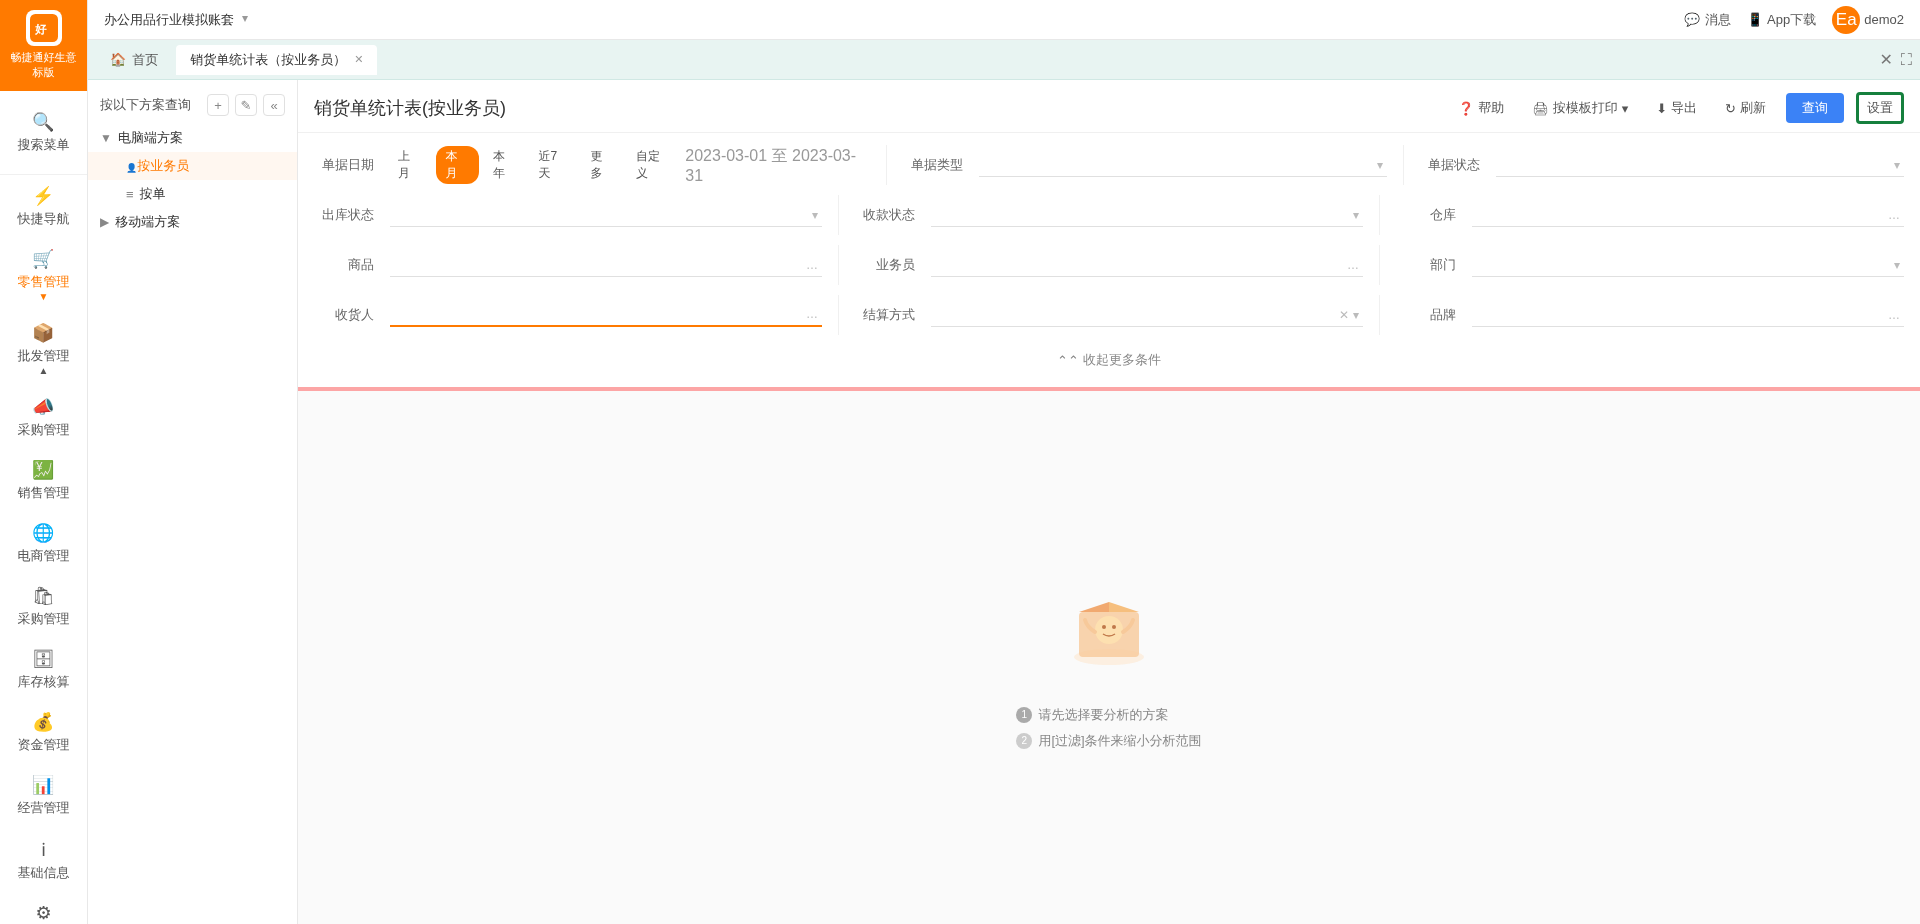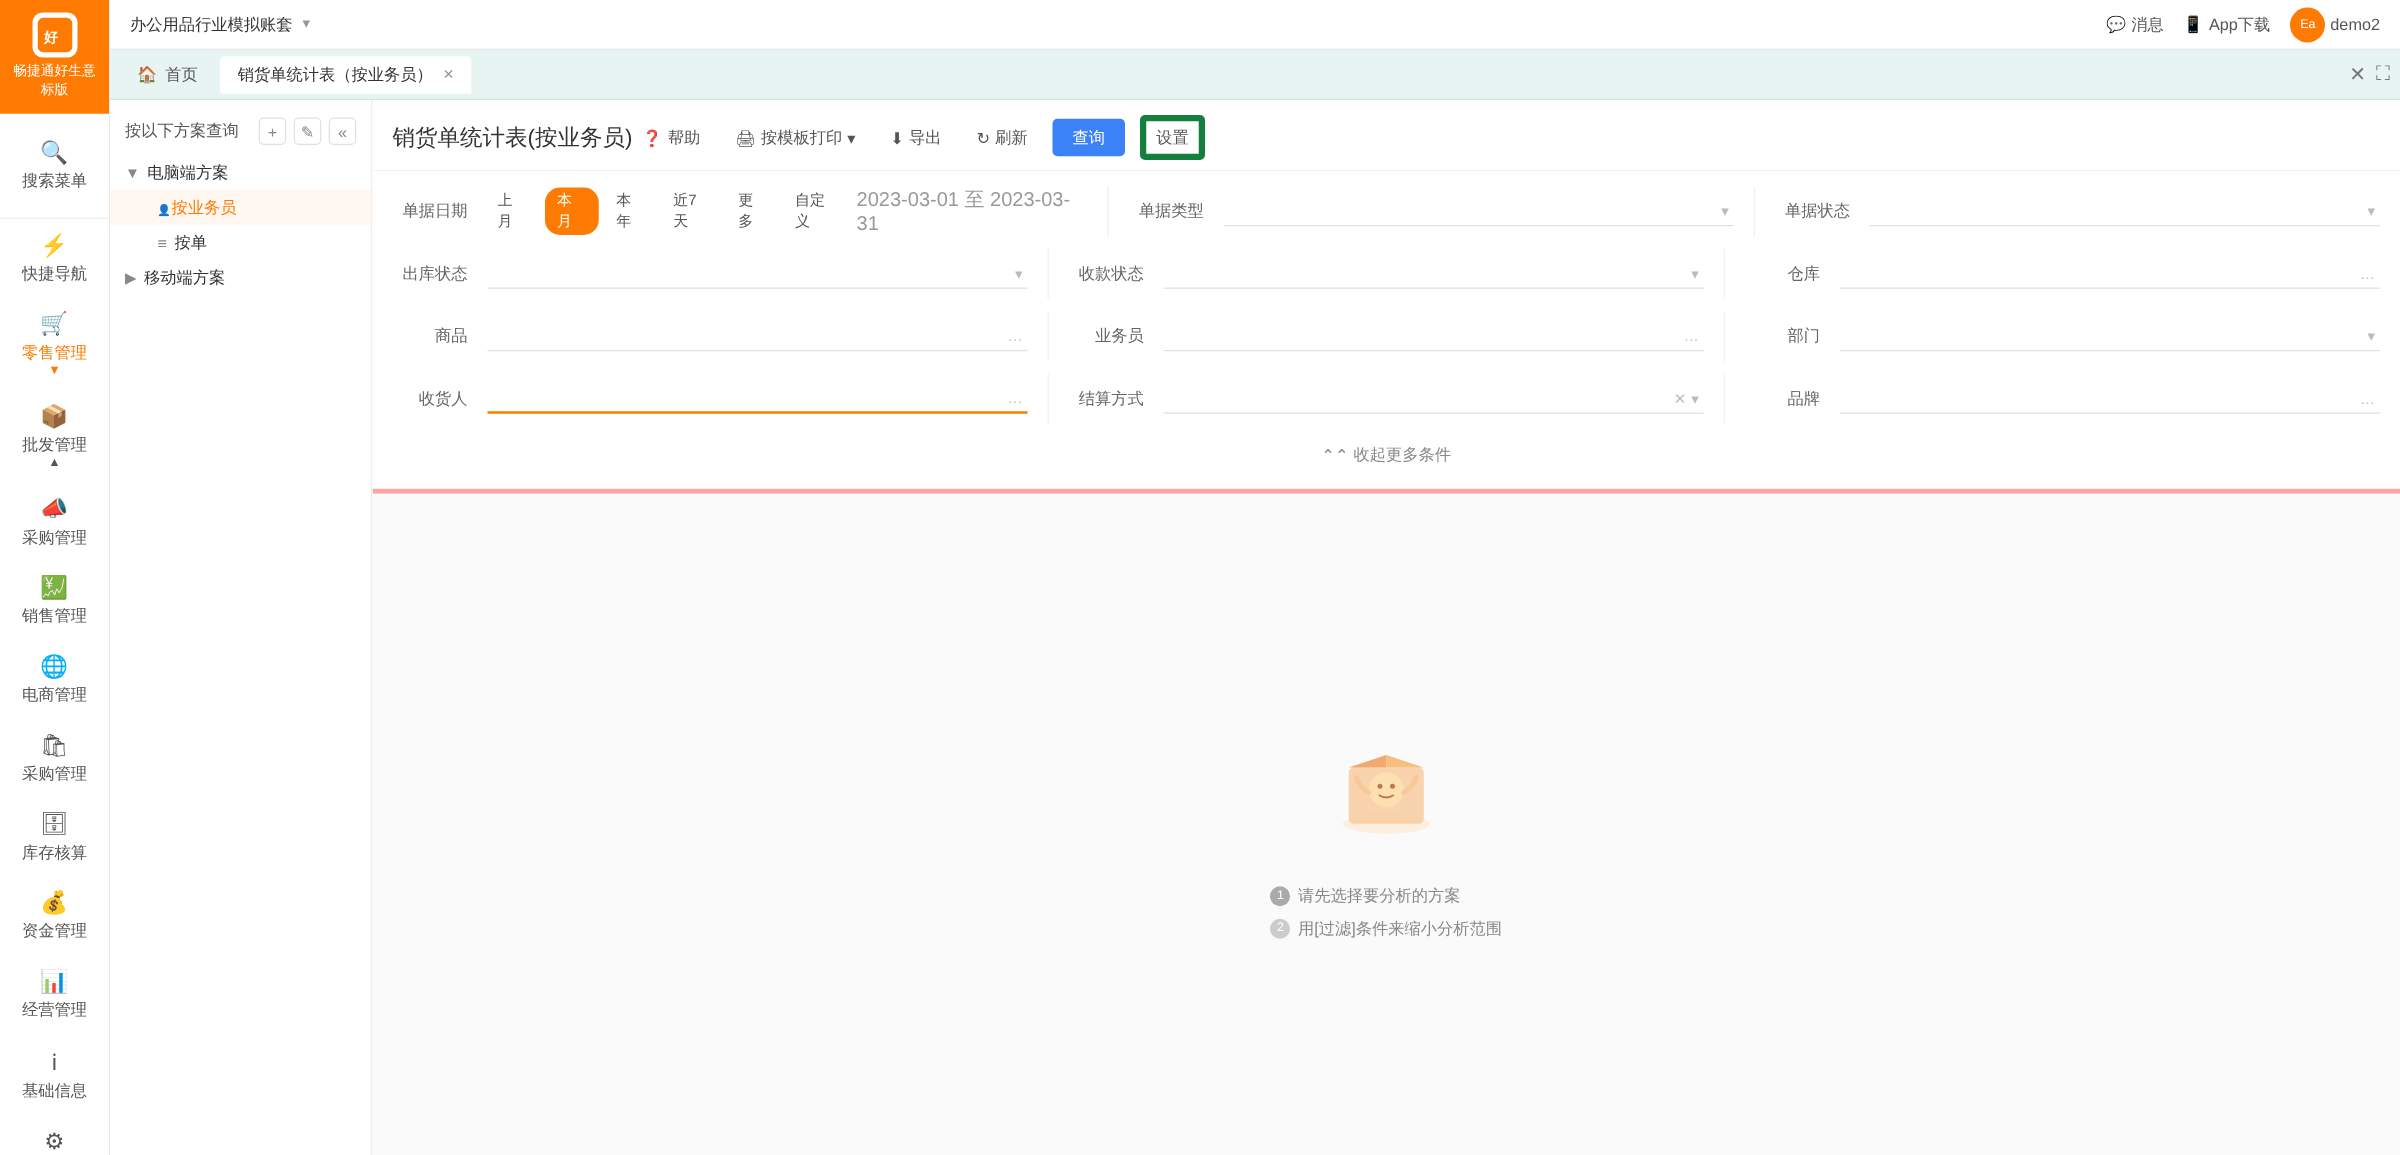--- a/index.html
+++ b/index.html
@@ -166,34 +166,35 @@
       display: flex;
       flex-direction: column;
       overflow: hidden;
       background: white;
     }
 
     
     .page-header {
       display: flex;
       align-items: center;
-      justify-content: flex-start;
+      justify-content: space-between;
       padding: 12px 16px 8px 16px;
       border-bottom: 1px solid #f0f0f0;
       background: white;
+      gap: 34px;
     }
     .page-title { font-size: 18px; font-weight: 500; color: #333; }
     .page-actions { display: flex; align-items: center; gap: 12px; }
     .action-btn {
       display: flex; align-items: center; gap: 4px;
       color: #555; cursor: pointer; font-size: 13px;
       padding: 4px 8px; border-radius: 4px;
     }
     .action-btn.primary { background: #3b82f6; color: white; padding: 6px 16px; border-radius: 4px; font-size: 14px; }
-    .action-btn.setting { border: 5px solid #15803d; color: #555; }
+    .action-btn.setting { border: 3px solid #15803d; color: #555; }
 
     
     .filter-area {
       padding: 12px 16px;
       background: white;
       border-bottom: 4px solid #fca5a5;
     }
     .filter-row {
       display: flex;
       align-items: center;
@@ -363,21 +364,21 @@
       <div class="topbar-right-item">
         <span>💬</span>
         <span>消息</span>
       </div>
       <div class="topbar-right-item">
         <span>📱</span>
         <span>App下载</span>
       </div>
       <div class="topbar-right-item">
         <div class="avatar">
-          <span style="font-size:10px;">Ea</span>
+          <span style="font-size:17px;">Ea</span>
         </div>
         <span>demo2</span>
       </div>
     </div>
   </div>
 
   <div id="tabbar">
     <div class="tab-item tab-home">
       <span>🏠</span>
       <span>首页</span>

